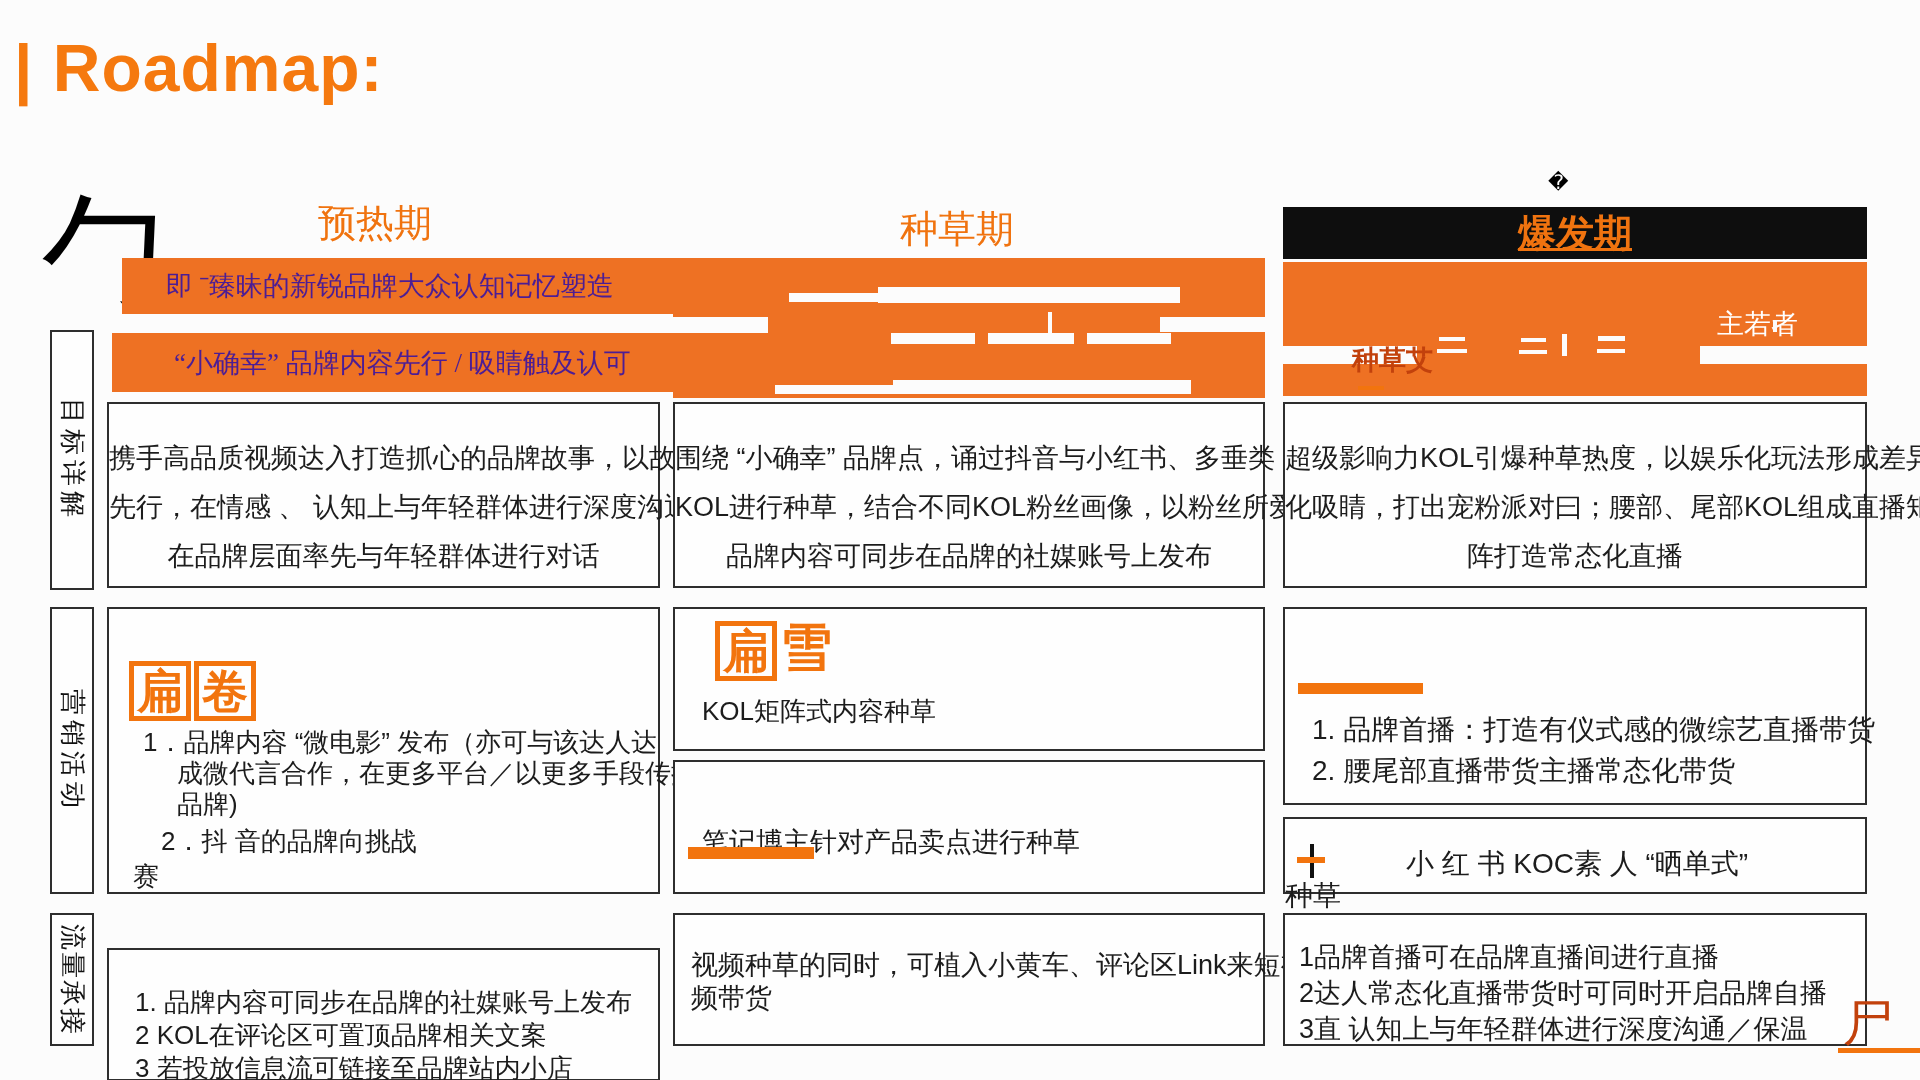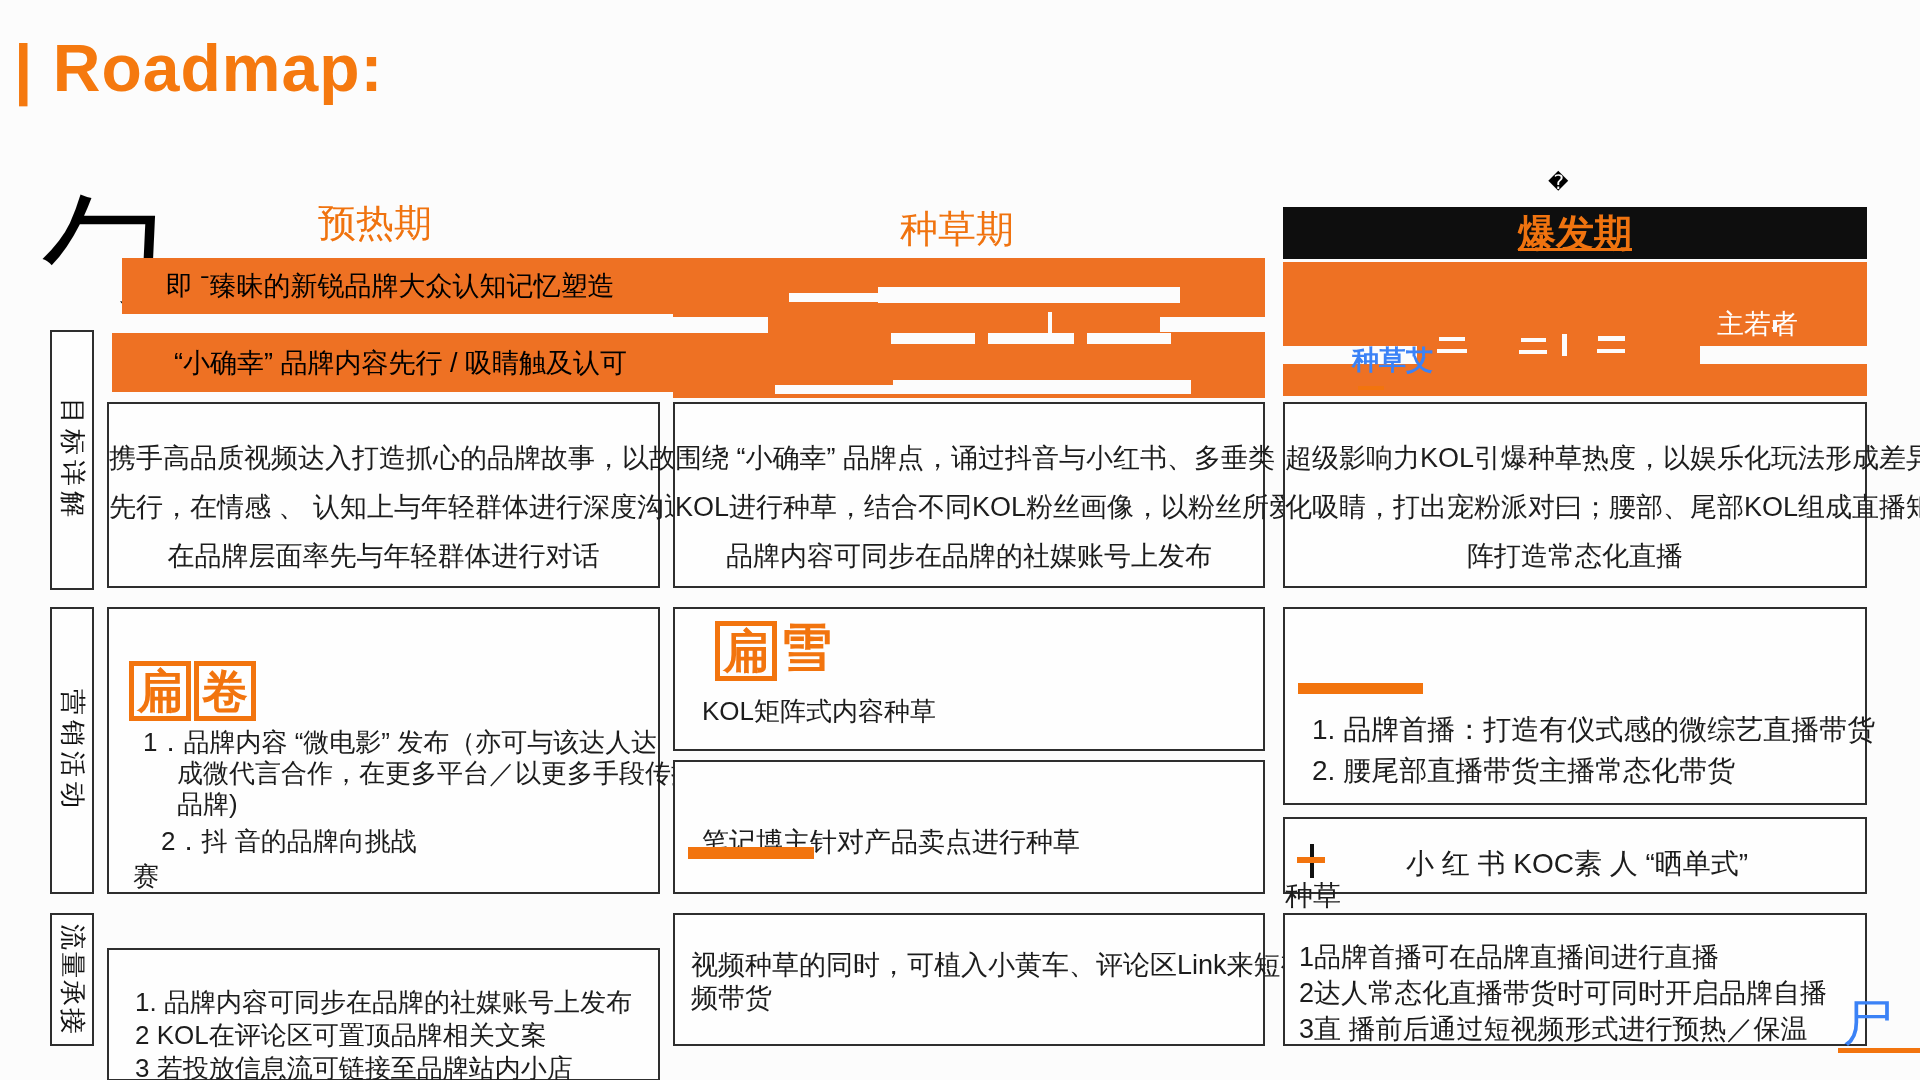--- a/index.html
+++ b/index.html
@@ -8,21 +8,21 @@
     background:#fcfcfc;
     font-family:"Liberation Sans","DejaVu Sans",sans-serif;
     color:#1c1c1c;
   }
   .abs{position:absolute;}
   .title{font-size:66px;font-weight:600;color:#F5790F;letter-spacing:1px;}
   .bigGlyph{font-size:126px;color:#000;font-weight:400;line-height:1;}
   .phase{font-size:38px;color:#F0730F;font-weight:500;}
   .blackBanner{background:#0e0e0e;display:flex;align-items:center;justify-content:center;}
   .blackBanner .phase{font-weight:700;text-decoration:underline;}
-  .obanner{background:#EE7123;color:#000000;display:flex;align-items:center;font-size:27px;}
+  .obanner{background:#EE7123;color:#4c1d95;display:flex;align-items:center;font-size:27px;font-family:Liberation Serif, serif;}
   .oblock{background:#EE7123;}
   .wbar{position:absolute;background:#fcfcfc;}
   .obar{position:absolute;background:#F2740E;}
   .cell{background:#fefefe;border:2px solid #2e2e2e;box-sizing:border-box;}
   .vlabelBox{background:#fefefe;border:2px solid #2e2e2e;box-sizing:border-box;
     display:flex;align-items:center;justify-content:center;}
   .vlabel{writing-mode:vertical-rl;text-orientation:sideways;font-size:26px;letter-spacing:5px;color:#111;}
   .goal{padding-top:30px;font-size:27px;line-height:49px;text-align:center;}
   .goal div{white-space:nowrap;}
   .boxedGlyph{display:inline-block;border:5px solid #F2740E;color:#F2740E;
@@ -30,21 +30,21 @@
   .plainGlyph{display:inline-block;color:#F2740E;font-size:52px;font-weight:700;line-height:1;vertical-align:top;}
   .mlist1{font-size:26px;line-height:31px;}
   .mlist1 div:nth-child(1){margin-left:28px;}
   .mlist1 div:nth-child(2){margin-left:62px;}
   .mlist1 div:nth-child(3){margin-left:62px;}
   .mlist1 div:nth-child(4){margin-left:46px;margin-top:6px;}
   .mlist1 div:nth-child(5){margin-left:18px;margin-top:4px;}
   .tlist{font-size:26px;line-height:33px;}
   .mlist3{font-size:28px;line-height:41px;}
   .whiteTxt{color:#fff;}
-  .orangeTxt{color:#3b82f6;}
+  .orangeTxt{color:#c2410c;}
   .nowrap{white-space:nowrap;}
 </style>
 </head>
 <body>
 
 <div id="stage">
 
   <div class="abs title" style="left:14px;top:30px;">| Roadmap:</div>
 
   <div class="abs bigGlyph" style="left:42px;top:190px;">勹</div>
@@ -168,19 +168,19 @@
       <div class="abs" style="left:13px;top:0;width:4px;height:34px;background:#111;"></div>
       <div class="abs obar" style="left:0;top:13px;width:28px;height:6px;"></div>
     </div>
     <div class="abs nowrap" style="left:0;top:26px;width:584px;text-align:center;font-size:28px;">小 红 书 KOC素 人  “晒单式”</div>
     <div class="abs nowrap" style="left:0px;top:58px;font-size:28px;z-index:3;">种草</div>
   </div>
 
   <div class="abs cell tlist" style="left:1283px;top:913px;width:584px;height:133px;padding:24px 0 0 14px;font-size:27px;line-height:36px;">
     <div class="nowrap">1品牌首播可在品牌直播间进行直播</div>
     <div class="nowrap">2达人常态化直播带货时可同时开启品牌自播</div>
-    <div class="nowrap">3直 播前后通过短视频形式进行预热／保温</div>
+    <div class="nowrap">3直 认知上与年轻群体进行深度沟通／保温</div>
   </div>
 
   <div class="abs orangeTxt" style="left:1843px;top:990px;font-size:50px;">尸</div>
   <div class="obar" style="left:1838px;top:1048px;width:82px;height:5px;"></div>
 
 </div>
 
 </body></html>

